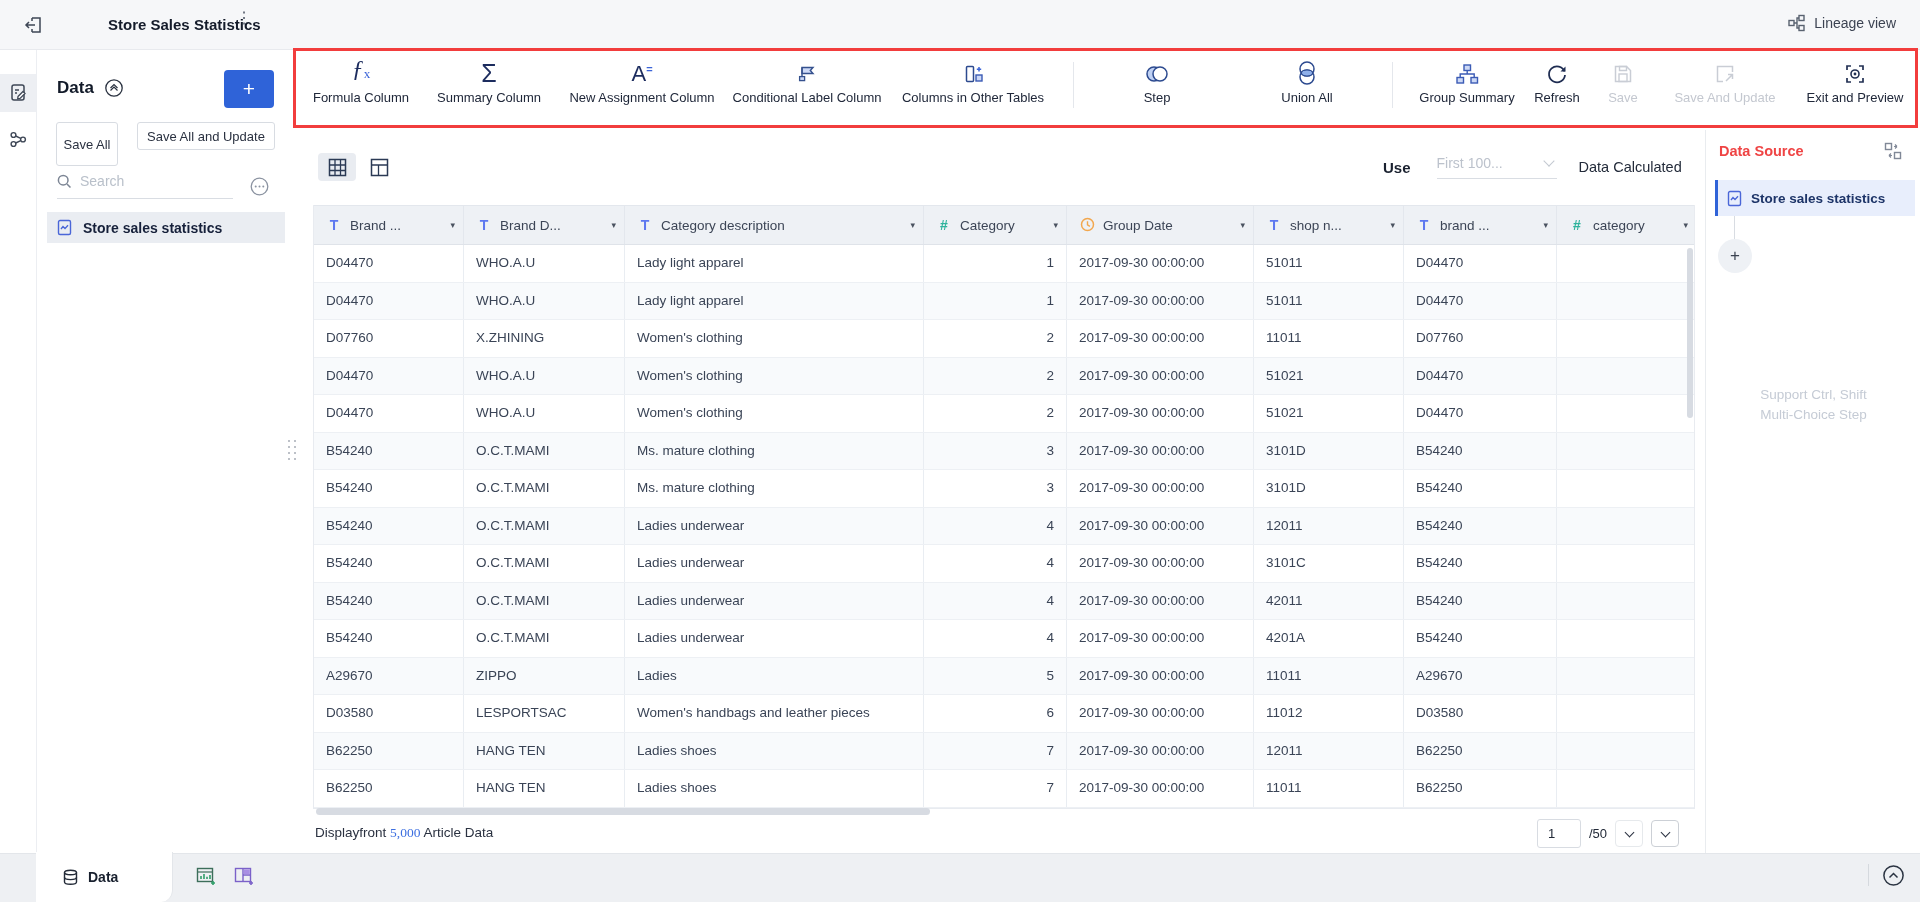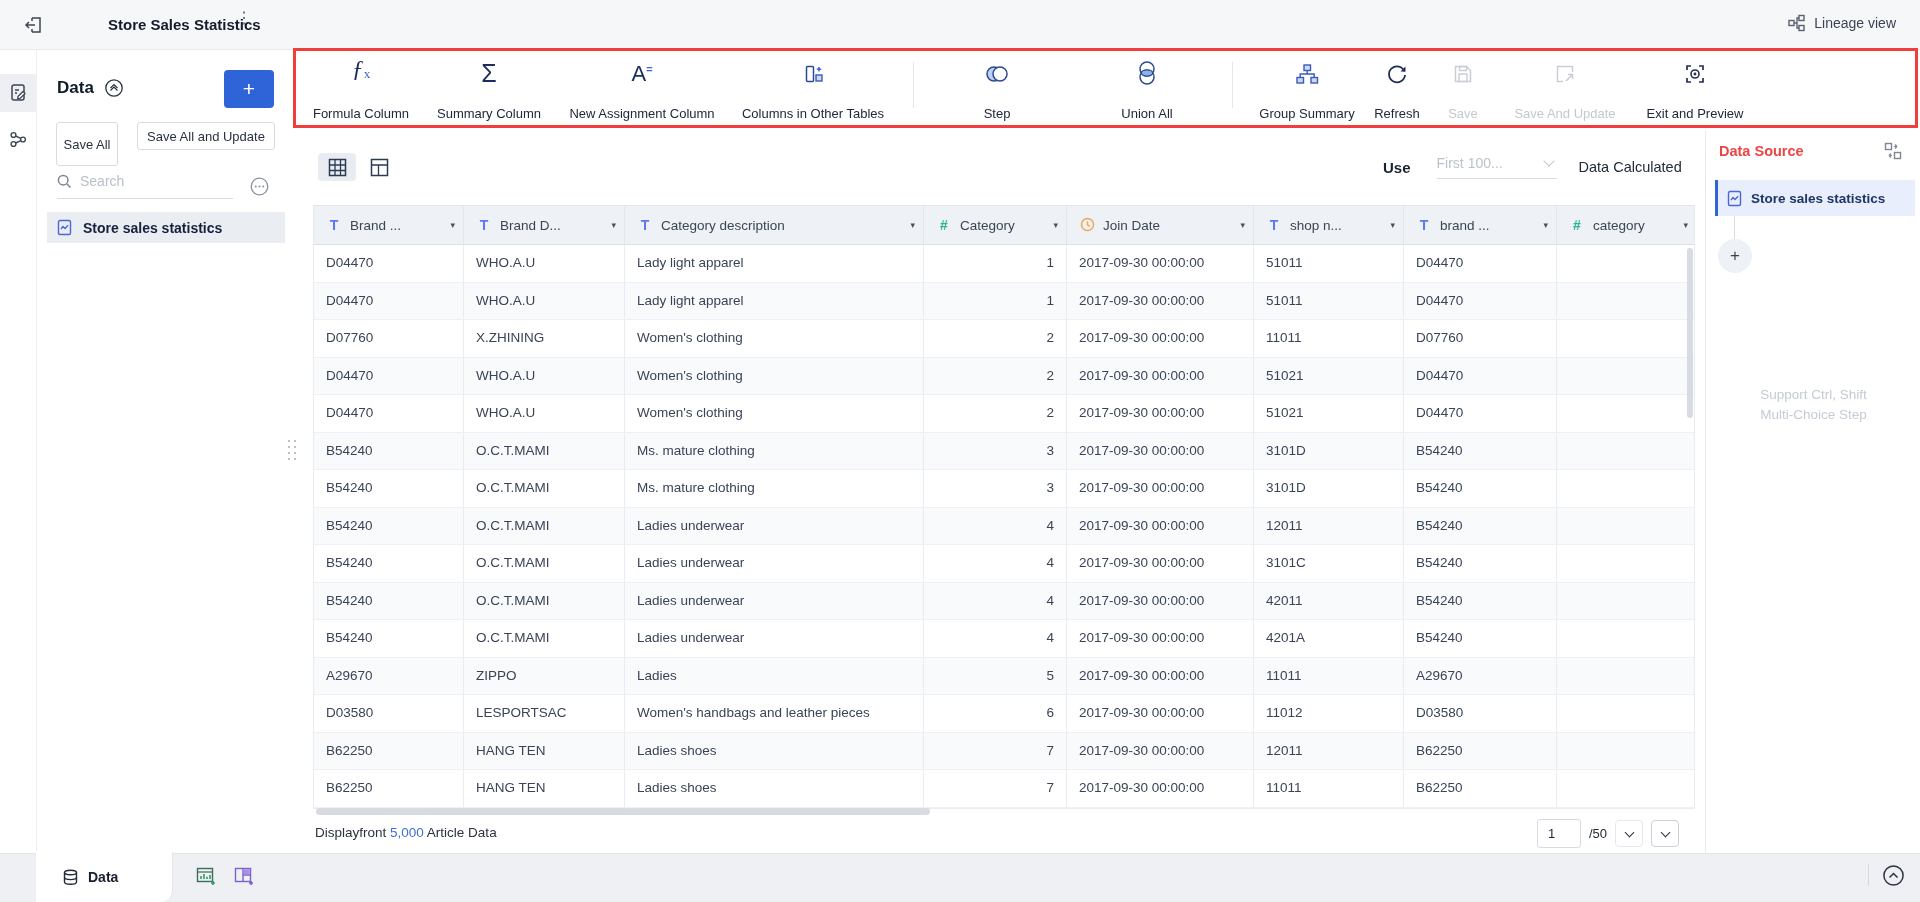--- a/index.html
+++ b/index.html
@@ -30,21 +30,21 @@
   .search-input { border:none; outline:none; font-size:14px; width:130px; color:#333; background:transparent; }
   .search-input::placeholder { color:#b9c0ca; }
   .more-circ { left:212px; top:126px; }
   .ds-item { left:10px; top:162px; width:238px; height:31px; background:#eaedf2; display:flex; align-items:center; gap:10px; padding-left:9px; cursor:pointer; }
   .ds-item .lbl { font-size:14px; font-weight:bold; color:#16203a; }
   .grip { left:288px; top:440px; width:9px; height:26px; display:grid; grid-template-columns:2px 2px; grid-auto-rows:2px; gap:4px; cursor:col-resize; }
   .grip i { background:#a7adb6; border-radius:50%; }
 
   
   .toolbar { left:301px; top:58px; height:64px; display:flex; align-items:flex-start; }
-  .tbtn { display:flex; flex-direction:column; align-items:center; gap:20px; cursor:pointer; }
+  .tbtn { display:flex; flex-direction:column; align-items:center; gap:4px; cursor:pointer; }
   .tbtn .ticon { height:28px; display:flex; align-items:flex-end; justify-content:center; }
   .tbtn .tlabel { font-size:13px; color:#20283a; white-space:nowrap; }
   .tbtn.disabled { cursor:default; }
   .tbtn.disabled .tlabel { color:#c4c8d0; }
   .tsep { width:1px; height:46px; background:#e4e7ec; margin-top:4px; }
   .fxwrap { font-size:24px; color:#1c2c5e; font-style:italic; font-family:"Liberation Serif",serif; line-height:24px;}
   .fxwrap .fxx { font-size:13px; color:#3b64d8; font-style:normal; vertical-align:-2px; }
   .sigma { font-size:25px; line-height:25px; color:#1c2c5e; }
   .aeq { font-size:22px; line-height:24px; color:#1c2c5e; }
   .aeq sup { font-size:11px; color:#3b64d8; font-weight:bold; }
@@ -76,21 +76,21 @@
   .tr { border-bottom:1px solid #edf0f4; background:#fff; }
   .tr.even { background:#f8fafc; }
   .td { height:36.5px; line-height:36.5px; padding:0 12px; font-size:13.5px; color:#3a4456; border-right:1px solid #e9edf2; white-space:nowrap; overflow:hidden; }
   .td:last-child { border-right:none; }
   .td.num { text-align:right; }
   .vscroll { left:1687px; top:248px; width:6px; height:170px; background:#d7dbe2; border-radius:3px; cursor:grab; }
   .hscroll { left:316px; top:808px; width:614px; height:7px; background:#d7dbe2; border-radius:4px; cursor:grab; }
 
   
   .disp { left:315px; top:825px; font-size:13.5px; color:#2a3140; }
-  .disp .cnt { color:#3d6fe0; }
+  .disp .cnt { color:#3d6fe0;font-family:Liberation Serif, serif; }
   .pager { left:1537px; top:819px; display:flex; align-items:center; }
   .page-input { width:44px; height:29px; border:1px solid #d8dce2; border-radius:3px; font-size:13px; padding-left:10px; color:#222a38; outline:none; font-family:inherit;}
   .page-total { margin-left:8px; font-size:13px; color:#222a38; }
   .pg-btn { width:28px; height:27px; border-radius:4px; display:flex; align-items:center; justify-content:center; margin-left:8px; background:#fff; }
   .pg-up { border:1px solid #e6e9ec; cursor:default; }
   .pg-up .c { border-color:#c9cdd4; transform:rotate(-135deg); margin-top:3px;}
   .pg-dn { border:1px solid #ccd0d6; cursor:pointer; }
   .pg-dn .c { border-color:#39424f; }
   .pg-btn .c { width:7px; height:7px; border-right:1.6px solid; border-bottom:1.6px solid; transform:rotate(45deg); margin-top:-3px; }
 
@@ -223,20 +223,30 @@
         <span class="sigma">Σ</span>
       </span>
       <span class="tlabel">Summary Column</span>
     </div>
     <div class="tbtn" style="width: 170px; margin-left: 8px;">
       <span class="ticon">
         <span class="aeq">A<sup>=</sup></span>
       </span>
       <span class="tlabel">New Assignment Column</span>
     </div>
+    <div class="tbtn" style="width: 160px; margin-left: 0px;">
+      <span class="ticon">
+        <svg width="24" height="24" viewBox="0 0 24 24">
+          <path d="M7 5.5H18L15.3 8.5 18 11.5H7Z" fill="#cdd9f6" stroke="#35518e" stroke-width="1.4"></path>
+          <path d="M7 5.5V18" stroke="#35518e" stroke-width="1.4"></path>
+          <rect x="4.6" y="14.6" width="5" height="4" fill="#cdd9f6" stroke="#35518e" stroke-width="1.3"></rect>
+        </svg>
+      </span>
+      <span class="tlabel">Conditional Label Column</span>
+    </div>
     <div class="tbtn" style="width: 168px; margin-left: 2px;">
       <span class="ticon">
         <svg width="24" height="24" viewBox="0 0 24 24">
           <rect x="5.5" y="4.5" width="7" height="15" rx="1" fill="none" stroke="#2c4a8f" stroke-width="1.5"></rect>
           <path d="M18 5v4.4M15.8 7.2h4.4" stroke="#3b64d8" stroke-width="1.5"></path>
           <rect x="15" y="13" width="6" height="6" fill="#cdd9f6" stroke="#3b5bb5" stroke-width="1.4"></rect>
         </svg>
       </span>
       <span class="tlabel">Columns in Other Tables</span>
     </div>
@@ -354,21 +364,21 @@
       <div class="th">
         <span class="hicon n">#</span>
         <span class="hlabel">Category</span>
         <span class="caret">▾</span>
       </div>
       <div class="th">
         <span class="hicon"><svg width="15" height="15" viewBox="0 0 15 15" style="display:inline-block;vertical-align:-2px">
             <circle cx="7.5" cy="7.5" r="6" fill="none" stroke="#f2a74e" stroke-width="1.5"></circle>
             <path d="M7.5 4.2v3.6l2.4 1.6" fill="none" stroke="#f2a74e" stroke-width="1.4"></path>
           </svg></span>
-        <span class="hlabel">Join Date</span>
+        <span class="hlabel">Group Date</span>
         <span class="caret">▾</span>
       </div>
       <div class="th">
         <span class="hicon t">T</span>
         <span class="hlabel">shop n...</span>
         <span class="caret">▾</span>
       </div>
       <div class="th">
         <span class="hicon t">T</span>
         <span class="hlabel">brand ...</span>

